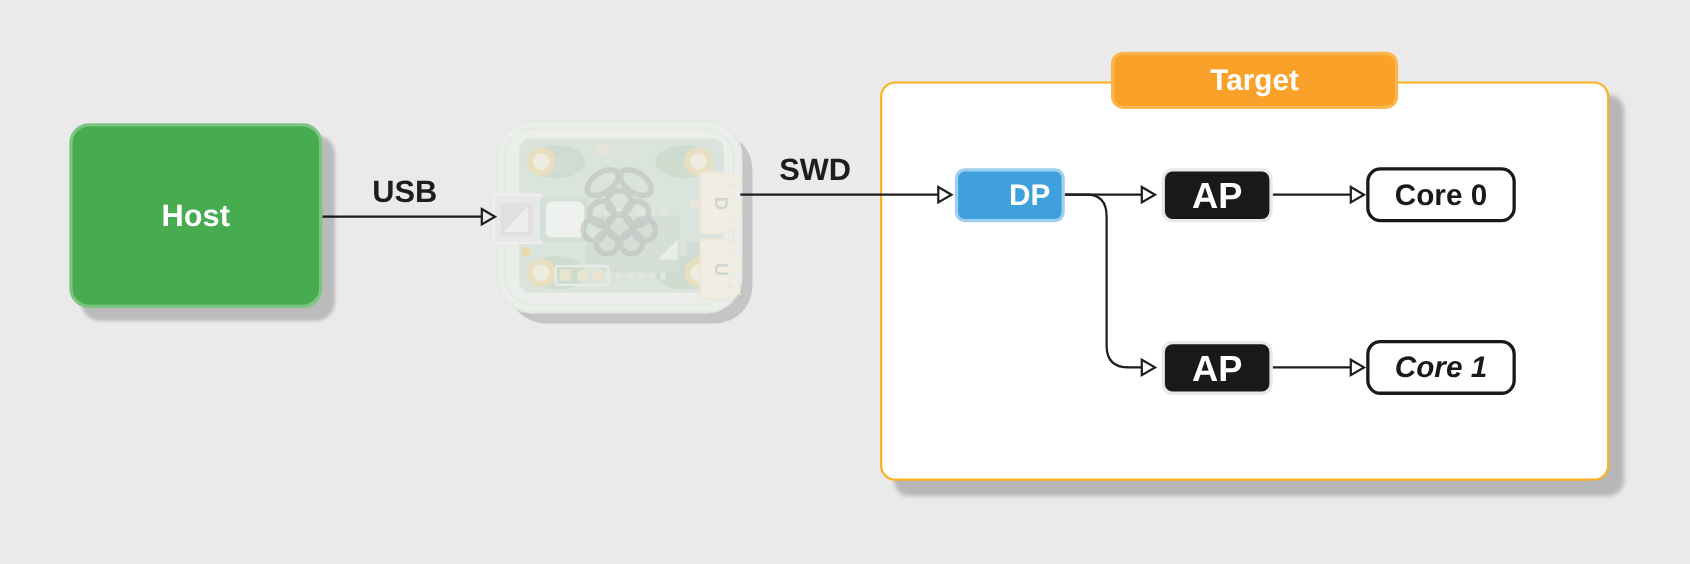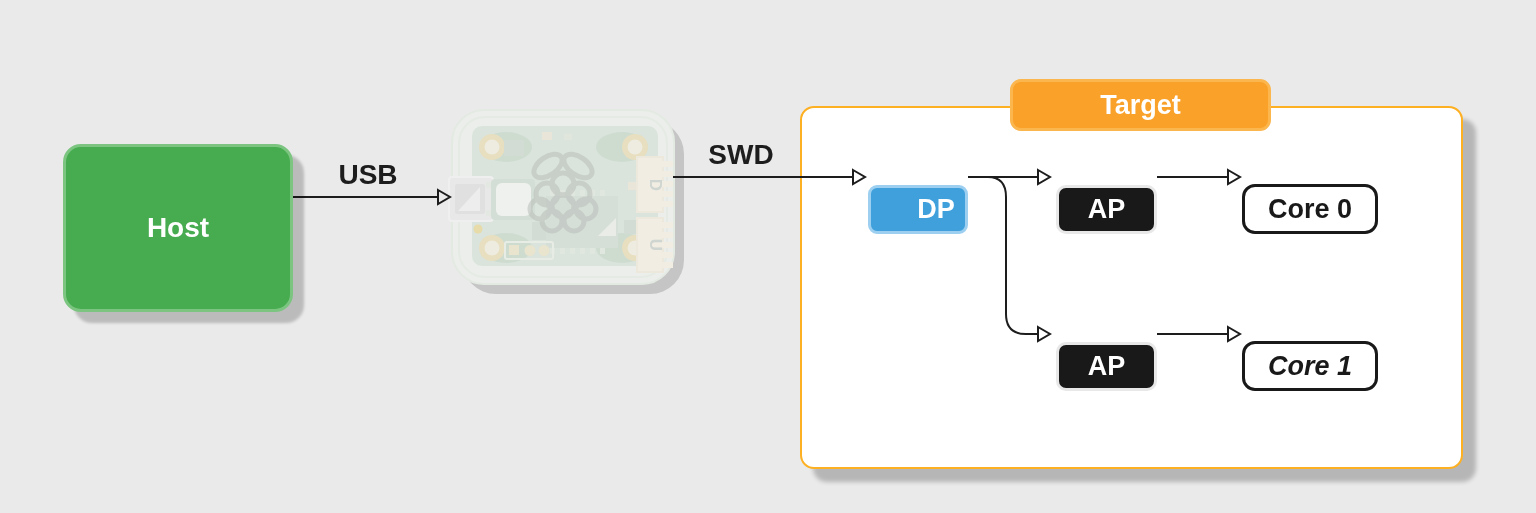--- a/index.html
+++ b/index.html
@@ -4,21 +4,21 @@
 <style>
   html,body{margin:0;padding:0;}
   body{
     width:1536px;height:513px;overflow:hidden;
     background:#eaeaea;
     font-family:"Liberation Sans", sans-serif;
   }
   .stage{position:relative;width:1536px;height:513px;}
   .node{
     position:absolute;display:flex;align-items:center;justify-content:center;
-    font-weight:bold;box-sizing:border-box;margin-top:32px;
+    font-weight:bold;box-sizing:border-box;
   }
   #host{
     left:63px;top:112px;width:230px;height:168px;
     background:#47ab50;border:3px solid #7cc580;border-radius:18px;
     color:#ffffff;font-size:28px;
     box-shadow:11px 11px 3px rgba(0,0,0,0.20);
     z-index:3;
   }
   #target-box{
     left:800px;top:74px;width:663px;height:363px;
@@ -33,21 +33,21 @@
     z-index:4;
   }
   #dp{
     left:868px;top:153px;width:100px;height:49px;
     background:#3fa0dc;border:3px solid #9dcff0;border-radius:9px;
     color:#ffffff;font-size:27px;z-index:3;padding-left:36px;
   }
   .ap{
     left:1056px;width:101px;height:49px;
     background:#191919;border:3px solid #e8e8e8;border-radius:10px;
-    color:#ffffff;font-size:27px;z-index:3;
+    color:#ffffff;font-size:33px;z-index:3;
   }
   #ap-top{top:153px;}
   #ap-bottom{top:310px;}
   .core{
     left:1242px;width:136px;height:50px;
     background:#ffffff;border:3px solid #191919;border-radius:13px;
     color:#191919;font-size:27px;z-index:3;
   }
   #core-top{top:152px;}
   #core-bottom{top:309px;font-style:italic;}

